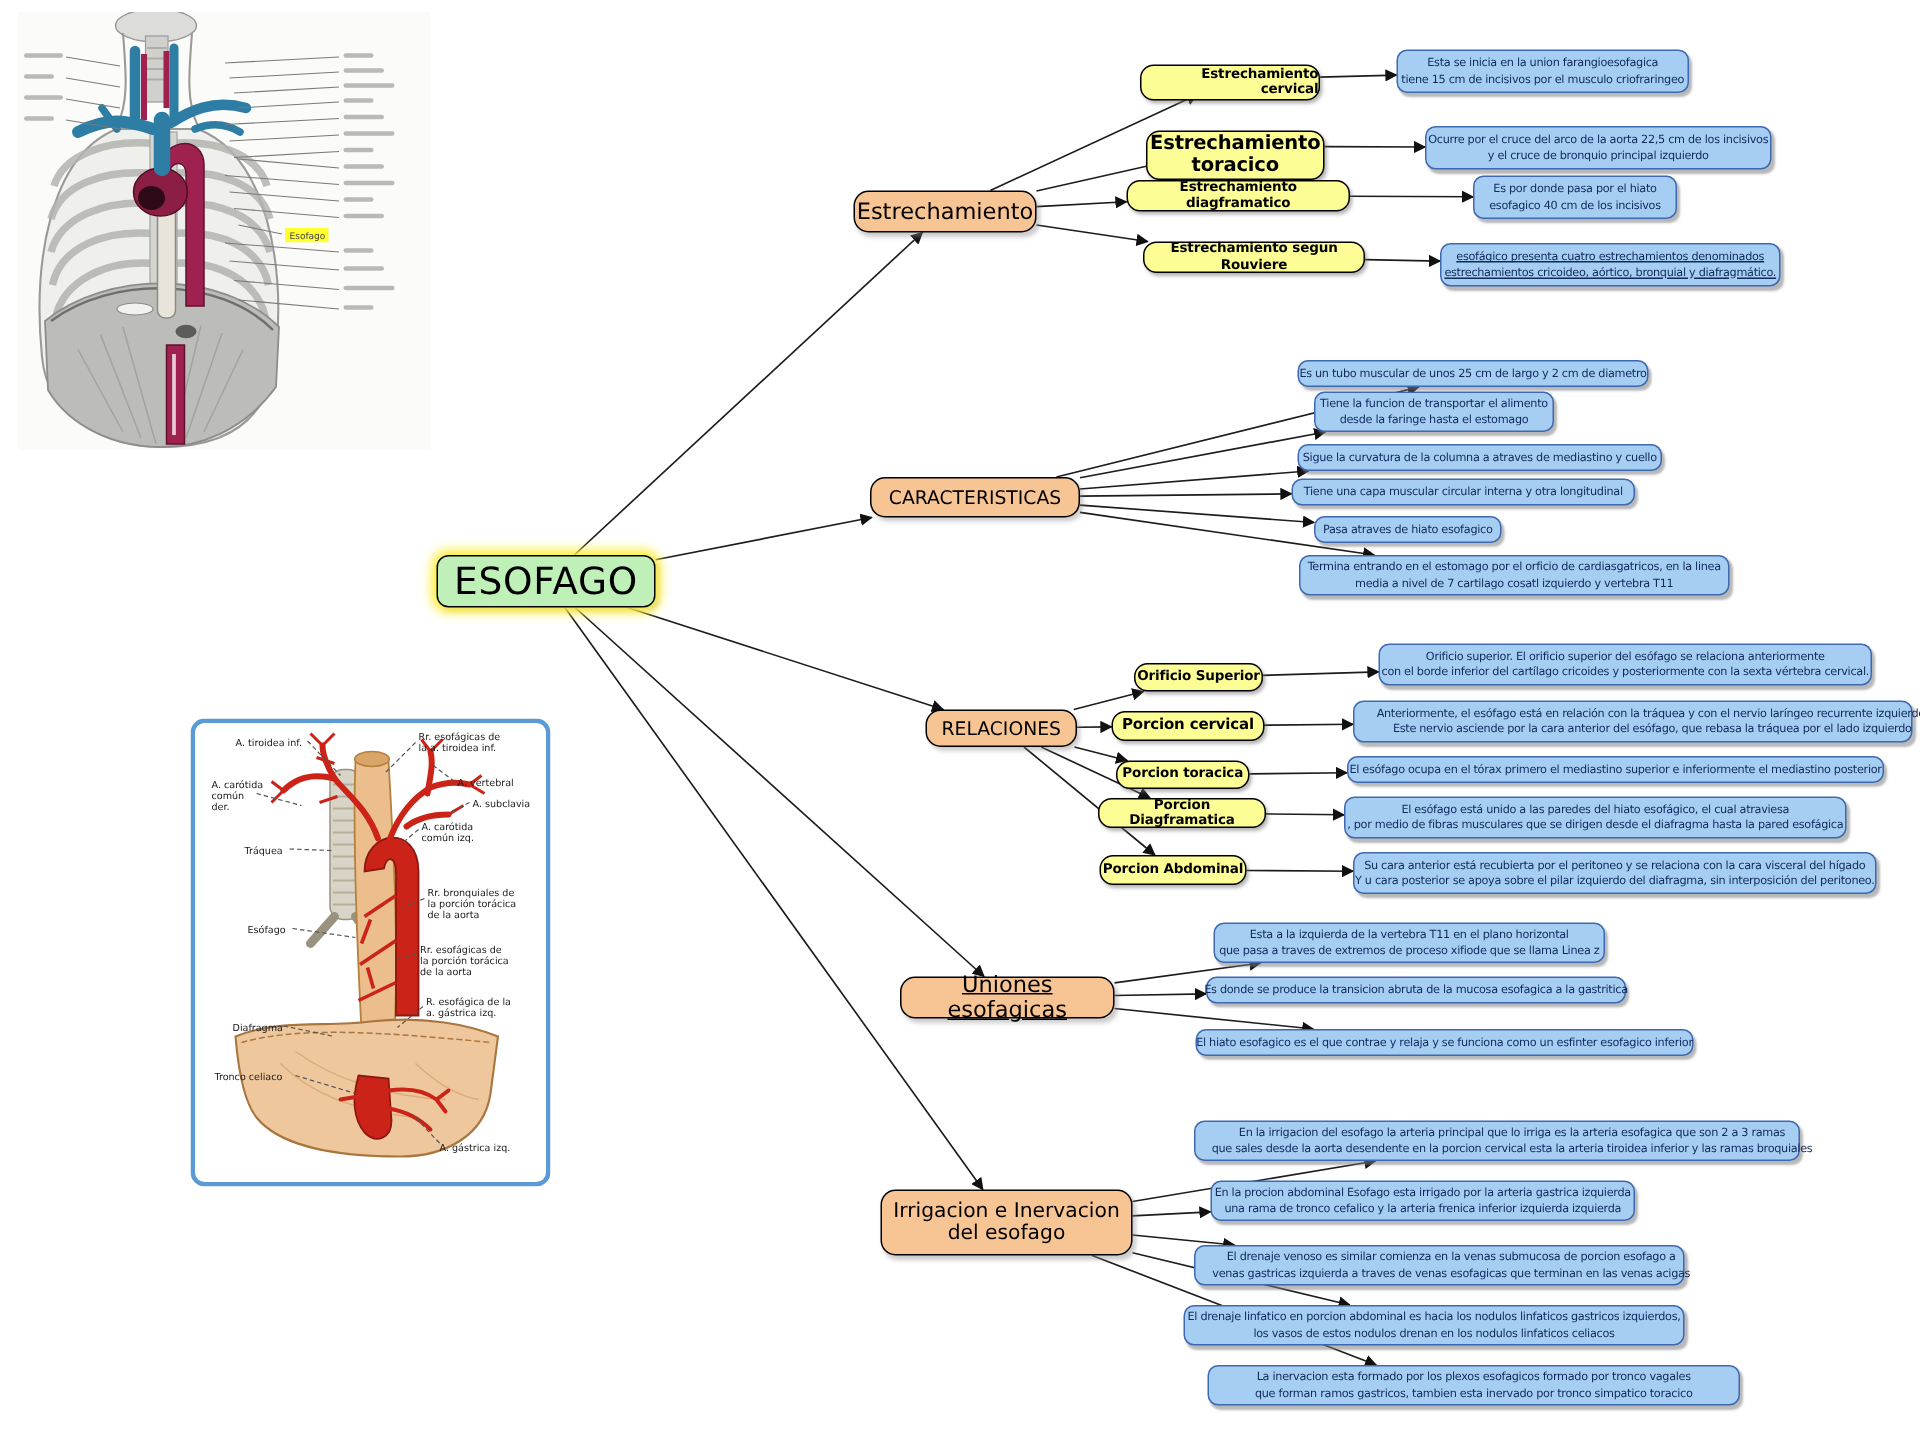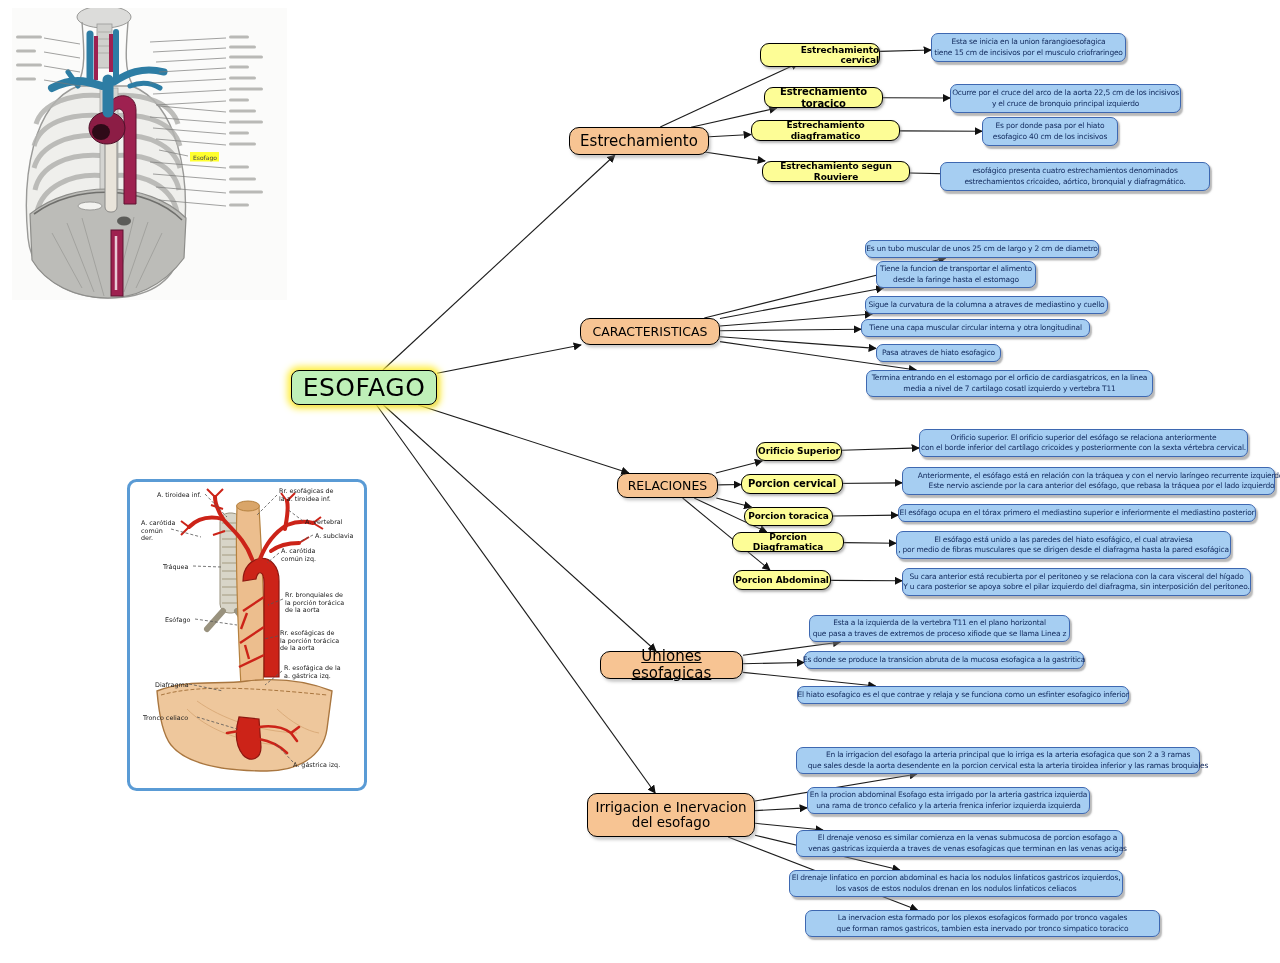--- a/index.html
+++ b/index.html
@@ -259,32 +259,32 @@
         <line x1="755" y1="801" x2="917" y2="774" stroke="#1c1c1c" stroke-width="1.1" marker-end="url(#arrowhead)"></line>
         <line x1="755" y1="810.6108108108108" x2="807" y2="807.8936936936936" stroke="#1c1c1c" stroke-width="1.1" marker-end="url(#arrowhead)"></line>
         <line x1="755" y1="823.2980935875216" x2="822.8421052631579" y2="830" stroke="#1c1c1c" stroke-width="1.1" marker-end="url(#arrowhead)"></line>
         <line x1="755" y1="835.1894736842105" x2="899.8321167883212" y2="870" stroke="#1c1c1c" stroke-width="1.1" marker-end="url(#arrowhead)"></line>
         <line x1="728.0783410138249" y1="837" x2="917.4746543778801" y2="910" stroke="#1c1c1c" stroke-width="1.1" marker-end="url(#arrowhead)"></line>
       </g>
   </svg>
 
   <div id="nodes-layer">
       <div class="node root" style="left: 291px; top: 370px; width: 146px; height: 35px; font-size: 25px;">ESOFAGO</div>
-      <div class="node branch" style="left: 569px; top: 127px; width: 140px; height: 28px; font-size: 15px;">Estrechamiento</div>
+      <div class="node branch" style="left: 569px; top: 127px; width: 122px; height: 28px; font-size: 15px;">Estrechamiento</div>
       <div class="node sublabel" style="left: 760px; top: 43px; width: 120px; height: 24px; font-size: 9px; text-align: right;">Estrechamiento cervical</div>
       <div class="node infobox" style="left: 931px; top: 33px; width: 195px; height: 29px;">Esta se inicia en la union farangioesofagica
 tiene 15 cm de incisivos por el musculo criofraringeo</div>
-      <div class="node sublabel" style="left: 764px; top: 87px; width: 119px; height: 21px; font-size: 10px;">Estrechamiento toracico</div>
+      <div class="node sublabel" style="left: 764px; top: 87px; width: 119px; height: 33px; font-size: 13px;">Estrechamiento toracico</div>
       <div class="node infobox" style="left: 950px; top: 84px; width: 231px; height: 29px;">Ocurre por el cruce del arco de la aorta 22,5 cm de los incisivos
 y el cruce de bronquio principal izquierdo</div>
       <div class="node sublabel" style="left: 751px; top: 120px; width: 149px; height: 21px; font-size: 9px;">Estrechamiento diagframatico</div>
       <div class="node infobox" style="left: 982px; top: 117px; width: 136px; height: 29px;">Es por donde pasa por el hiato
 esofagico 40 cm de los incisivos</div>
       <div class="node sublabel" style="left: 762px; top: 161px; width: 148px; height: 21px; font-size: 9px;">Estrechamiento segun Rouviere</div>
-      <div class="node infobox" style="left: 940px; top: 162px; width: 270px; height: 29px;">esofágico presenta cuatro estrechamientos denominados
+      <div class="node infobox" style="left: 960px; top: 162px; width: 227px; height: 29px; text-decoration: underline;">esofágico presenta cuatro estrechamientos denominados
 estrechamientos cricoideo, aórtico, bronquial y diafragmático.</div>
       <div class="node branch" style="left: 580px; top: 318px; width: 140px; height: 27px; font-size: 12.5px;">CARACTERISTICAS</div>
       <div class="node infobox" style="left: 865px; top: 240px; width: 234px; height: 18px;">Es un tubo muscular de unos 25 cm de largo y 2 cm de diametro</div>
       <div class="node infobox" style="left: 876px; top: 261px; width: 160px; height: 27px;">Tiene la funcion de transportar el alimento
 desde la faringe hasta el estomago</div>
       <div class="node infobox" style="left: 865px; top: 296px; width: 243px; height: 18px;">Sigue la curvatura de la columna a atraves de mediastino y cuello</div>
       <div class="node infobox" style="left: 861px; top: 319px; width: 229px; height: 18px;">Tiene una capa muscular circular interna y otra longitudinal</div>
       <div class="node infobox" style="left: 876px; top: 344px; width: 125px; height: 18px;">Pasa atraves de hiato esofagico</div>
       <div class="node infobox" style="left: 866px; top: 370px; width: 287px; height: 27px;">Termina entrando en el estomago por el orficio de cardiasgatricos, en la linea
 media a nivel de 7 cartilago cosatl izquierdo y vertebra T11</div>

